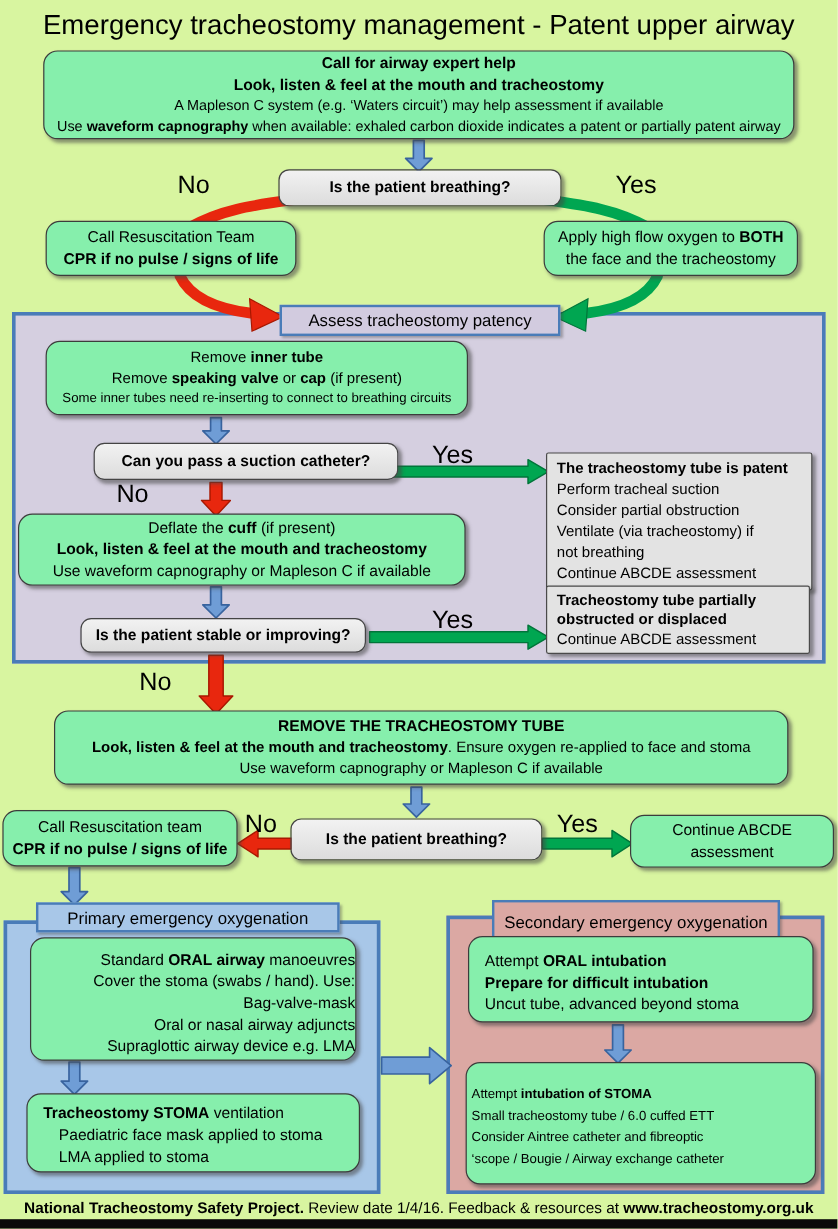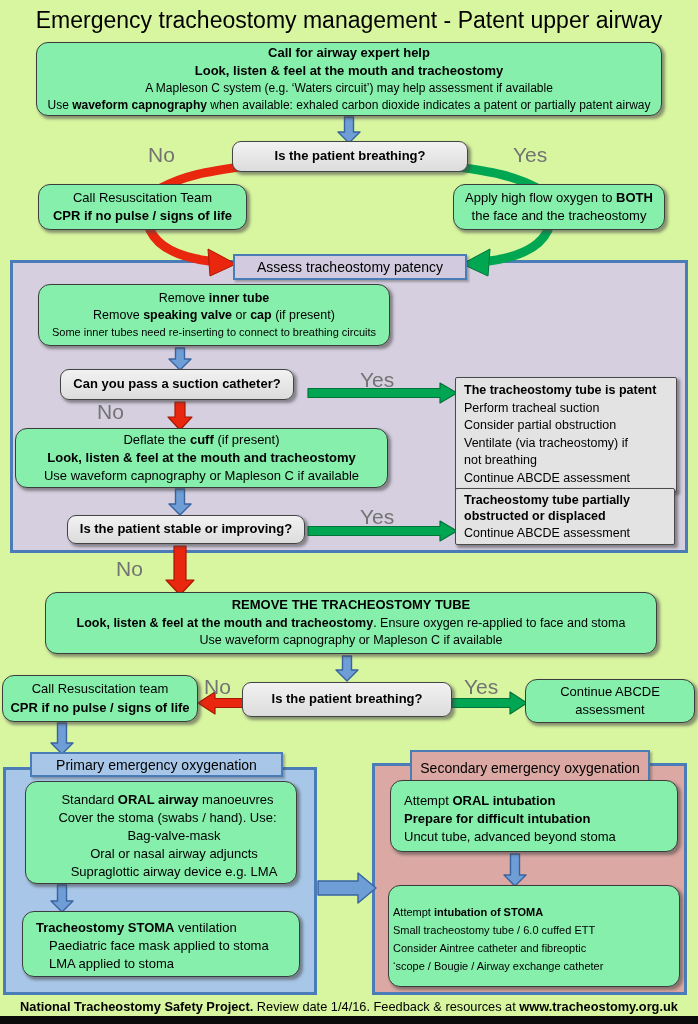--- a/index.html
+++ b/index.html
@@ -19,46 +19,46 @@
   .box-white{background:#86efac;border:1.6px solid #3c3c3c;border-radius:12px;
        box-shadow:2.5px 2.5px 3px rgba(70,70,70,.55);}
   .box-decision{background:linear-gradient(#f2f2f2,#dcdcdc);border:1.6px solid #444;
        border-radius:9px;box-shadow:2.5px 2.5px 3px rgba(70,70,70,.55);font-weight:bold;font-size:13px;}
   .box-info{background:var(--info-box);border:1.6px solid #4a4a4a;border-radius:2px;
        box-shadow:2.5px 2.5px 3px rgba(70,70,70,.55);text-align:left;align-items:flex-start;
        padding:4px 8px;}
   .box-hdr{border:2.5px solid var(--border-blue);font-size:14px;z-index:6;
        display:flex;align-items:center;justify-content:center;
        box-shadow:2px 2px 2px rgba(70,70,70,.4);}
-  .lbl{z-index:7;font-size:21px;color:#737373;line-height:1;}
+  .lbl{z-index:7;font-size:21px;color:#000000;line-height:1;}
   .b{font-weight:bold;}
   #page-title{top:7px;left:0;width:698px;text-align:center;font-size:23px;color:#000;z-index:2;}
   #box-expert{left:36px;top:42px;width:626px;height:74px;}
   #box-expert .line:nth-child(1),#box-expert .line:nth-child(2){font-size:13px;}
   #box-expert .line:nth-child(3),#box-expert .line:nth-child(4){font-size:12px;}
   #box-breathing1{left:232px;top:141px;width:236px;height:31px;}
   #box-resus1{left:38px;top:184px;width:209px;height:46px;font-size:13px;}
   #box-highflow{left:453px;top:184px;width:212px;height:46px;font-size:13px;}
   #panel-purple{left:10px;top:260px;width:678px;height:293px;background:var(--purple);}
   #box-assess{left:233px;top:254px;width:234px;height:26px;background:#d2cbdf;}
   #box-removevalve{left:38px;top:284px;width:352px;height:62px;}
   #box-removevalve .line:nth-child(3){font-size:11px;}
-  #box-suction{left:60px;top:369px;width:234px;height:31px;}
+  #box-suction{left:78px;top:369px;width:254px;height:31px;}
   #box-patent{left:455px;top:353px;width:222px;height:115px;line-height:17.5px;margin-top:24px;}
   #box-deflate{left:15px;top:428px;width:373px;height:60px;font-size:13px;}
   #box-stable{left:67px;top:515px;width:238px;height:29px;}
   #box-obstructed{left:455px;top:488px;width:220px;height:57px;line-height:16.5px;padding:3px 8px;}
   #box-removetube{left:45px;top:592px;width:612px;height:62px;}
   #box-removetube .line:nth-child(1){font-size:13px;}
   #box-breathing2{left:242px;top:682px;width:210px;height:35px;}
   #box-resus2{left:2px;top:675px;width:196px;height:47px;font-size:13px;}
   #box-abcde{left:525px;top:679px;width:170px;height:44px;font-size:13px;}
   #panel-blue{left:3px;top:767px;width:314px;height:228px;background:var(--blue-panel);}
   #hdr-primary{left:30px;top:752px;width:253px;height:25px;background:var(--blue-panel);}
-  #box-oral-man{left:25px;top:781px;width:272px;height:103px;text-align:left;align-items:center;
+  #box-oral-man{left:25px;top:781px;width:272px;height:103px;text-align:left;align-items:flex-end;
       padding:6px 0 0 13px;font-size:13px;line-height:18px;}
   #box-stoma-vent{left:22px;top:911px;width:278px;height:66px;text-align:left;align-items:flex-start;
       padding:4px 0 0 13px;font-size:13px;line-height:18px;}
   #panel-pink{left:372px;top:763px;width:315px;height:232px;background:var(--pink-panel);}
   #hdr-secondary{left:410px;top:750px;width:240px;height:36px;background:var(--pink-panel);}
   #box-oral-int{left:390px;top:780px;width:288px;height:72px;text-align:left;align-items:flex-start;
       padding:5px 0 0 13px;font-size:13px;line-height:18px;}
   #box-stoma-int{left:388px;top:885px;width:292px;height:102px;text-align:left;align-items:flex-start;
       padding:5px 0 0 4px;font-size:11px;line-height:18px;}
   #footer{left:0;top:999px;width:698px;text-align:center;font-size:12.8px;z-index:2;}

